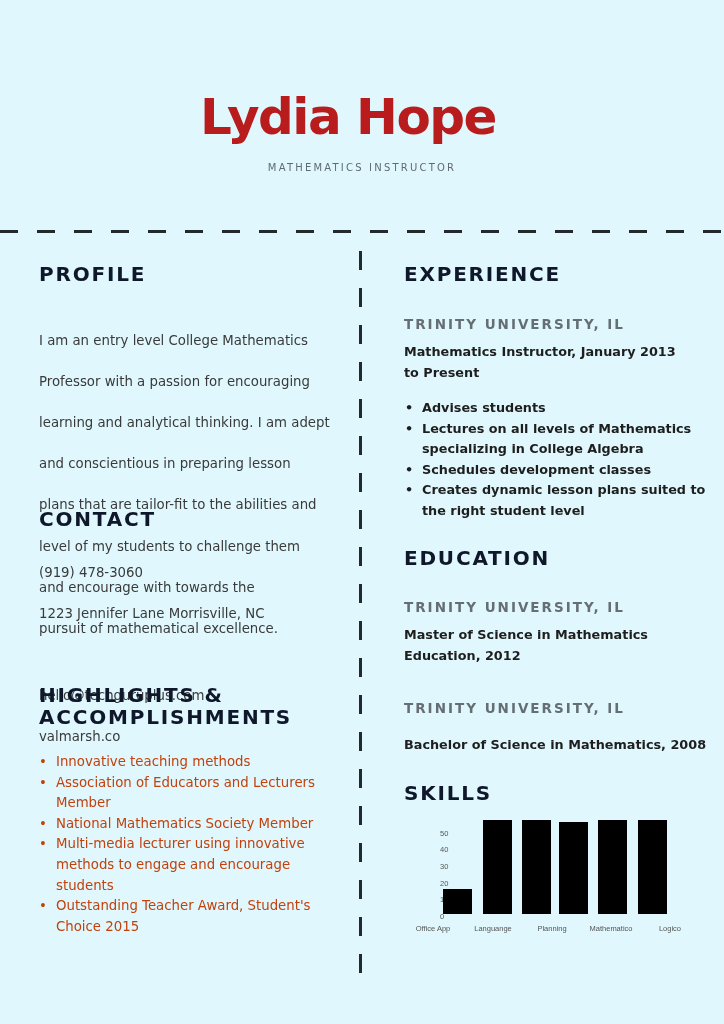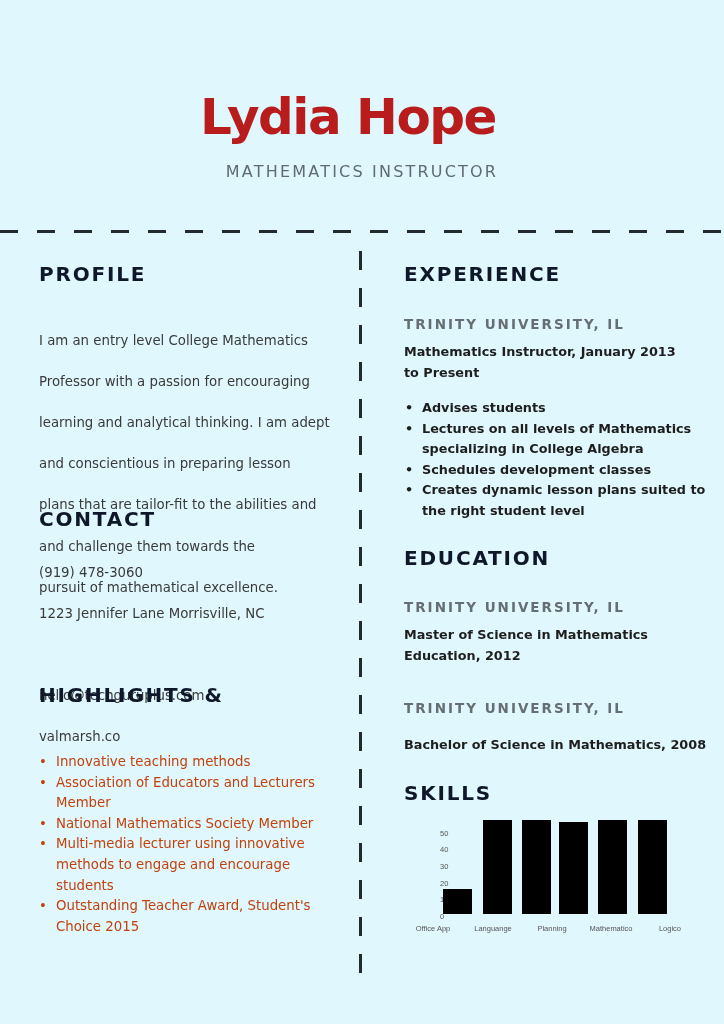--- a/index.html
+++ b/index.html
@@ -16,21 +16,21 @@
     text-align: center;
     font-family: "DejaVu Sans", sans-serif;
     font-weight: bold;
     font-size: 50px;
     letter-spacing: -1.5px;
     color: #b91c1c;
   }
   .role {
     position: absolute; left: 0; width: 724px; top: 162px;
     text-align: center;
-    font-size: 16px;
+    font-size: 10px;
     letter-spacing: 2.2px;
     color: #5f6b70;
   }
   .hdash {
     position: absolute; left: 0; top: 230px; width: 724px; height: 3px;
     background: repeating-linear-gradient(to right, #222a2e 0 18px, transparent 18px 37px);
   }
   .vdash {
     position: absolute; left: 359px; top: 251px; width: 3px; height: 722px;
     background: repeating-linear-gradient(to bottom, #222a2e 0 19px, transparent 19px 37px);
@@ -108,35 +108,37 @@
 <div class="hdash"></div>
 <div class="vdash"></div>
 
 <div class="h2" style="left:39px; top:263px;">PROFILE</div>
 <div class="para" style="left:39px; top:310px; width:300px;">
   <span class="contact-line">I am an entry level College Mathematics</span>
   <span class="contact-line">Professor with a passion for encouraging</span>
   <span class="contact-line">learning and analytical thinking. I am adept</span>
   <span class="contact-line">and conscientious in preparing lesson</span>
   <span class="contact-line">plans that are tailor-fit to the abilities and</span>
-  <span class="contact-line">and challenge them towards the</span>
+  <span class="contact-line">level of my students to challenge them</span>
+  <span class="contact-line">and encourage with towards the</span>
   <span class="contact-line">pursuit of mathematical excellence.</span>
 </div>
 
 <div class="h2" style="left:39px; top:508px;">CONTACT</div>
 <div class="para" style="left:39px; top:542px; width:300px;">
   <span class="contact-line">(919) 478-3060</span>
   <span class="contact-line">1223 Jennifer Lane Morrisville, NC</span>
   <span class="contact-line" style="height:20.6px;"></span>
   <span class="contact-line">hello@techguruplus.com</span>
   <span class="contact-line">valmarsh.co</span>
 </div>
 
 <div class="h2" style="left:39px; top:684px;">
   <span style="display:block">HIGHLIGHTS &amp;</span>
+  <span style="display:block">ACCOMPLISHMENTS</span>
 </div>
 <ul class="bullets left-bullets">
   <li>Innovative teaching methods</li>
   <li>Association of Educators and Lecturers Member</li>
   <li>National Mathematics Society Member</li>
   <li>Multi-media lecturer using innovative methods to engage and encourage students</li>
   <li>Outstanding Teacher Award, Student's Choice 2015</li>
 </ul>
 
 <div class="h2" style="left:404px; top:263px;">EXPERIENCE</div>

